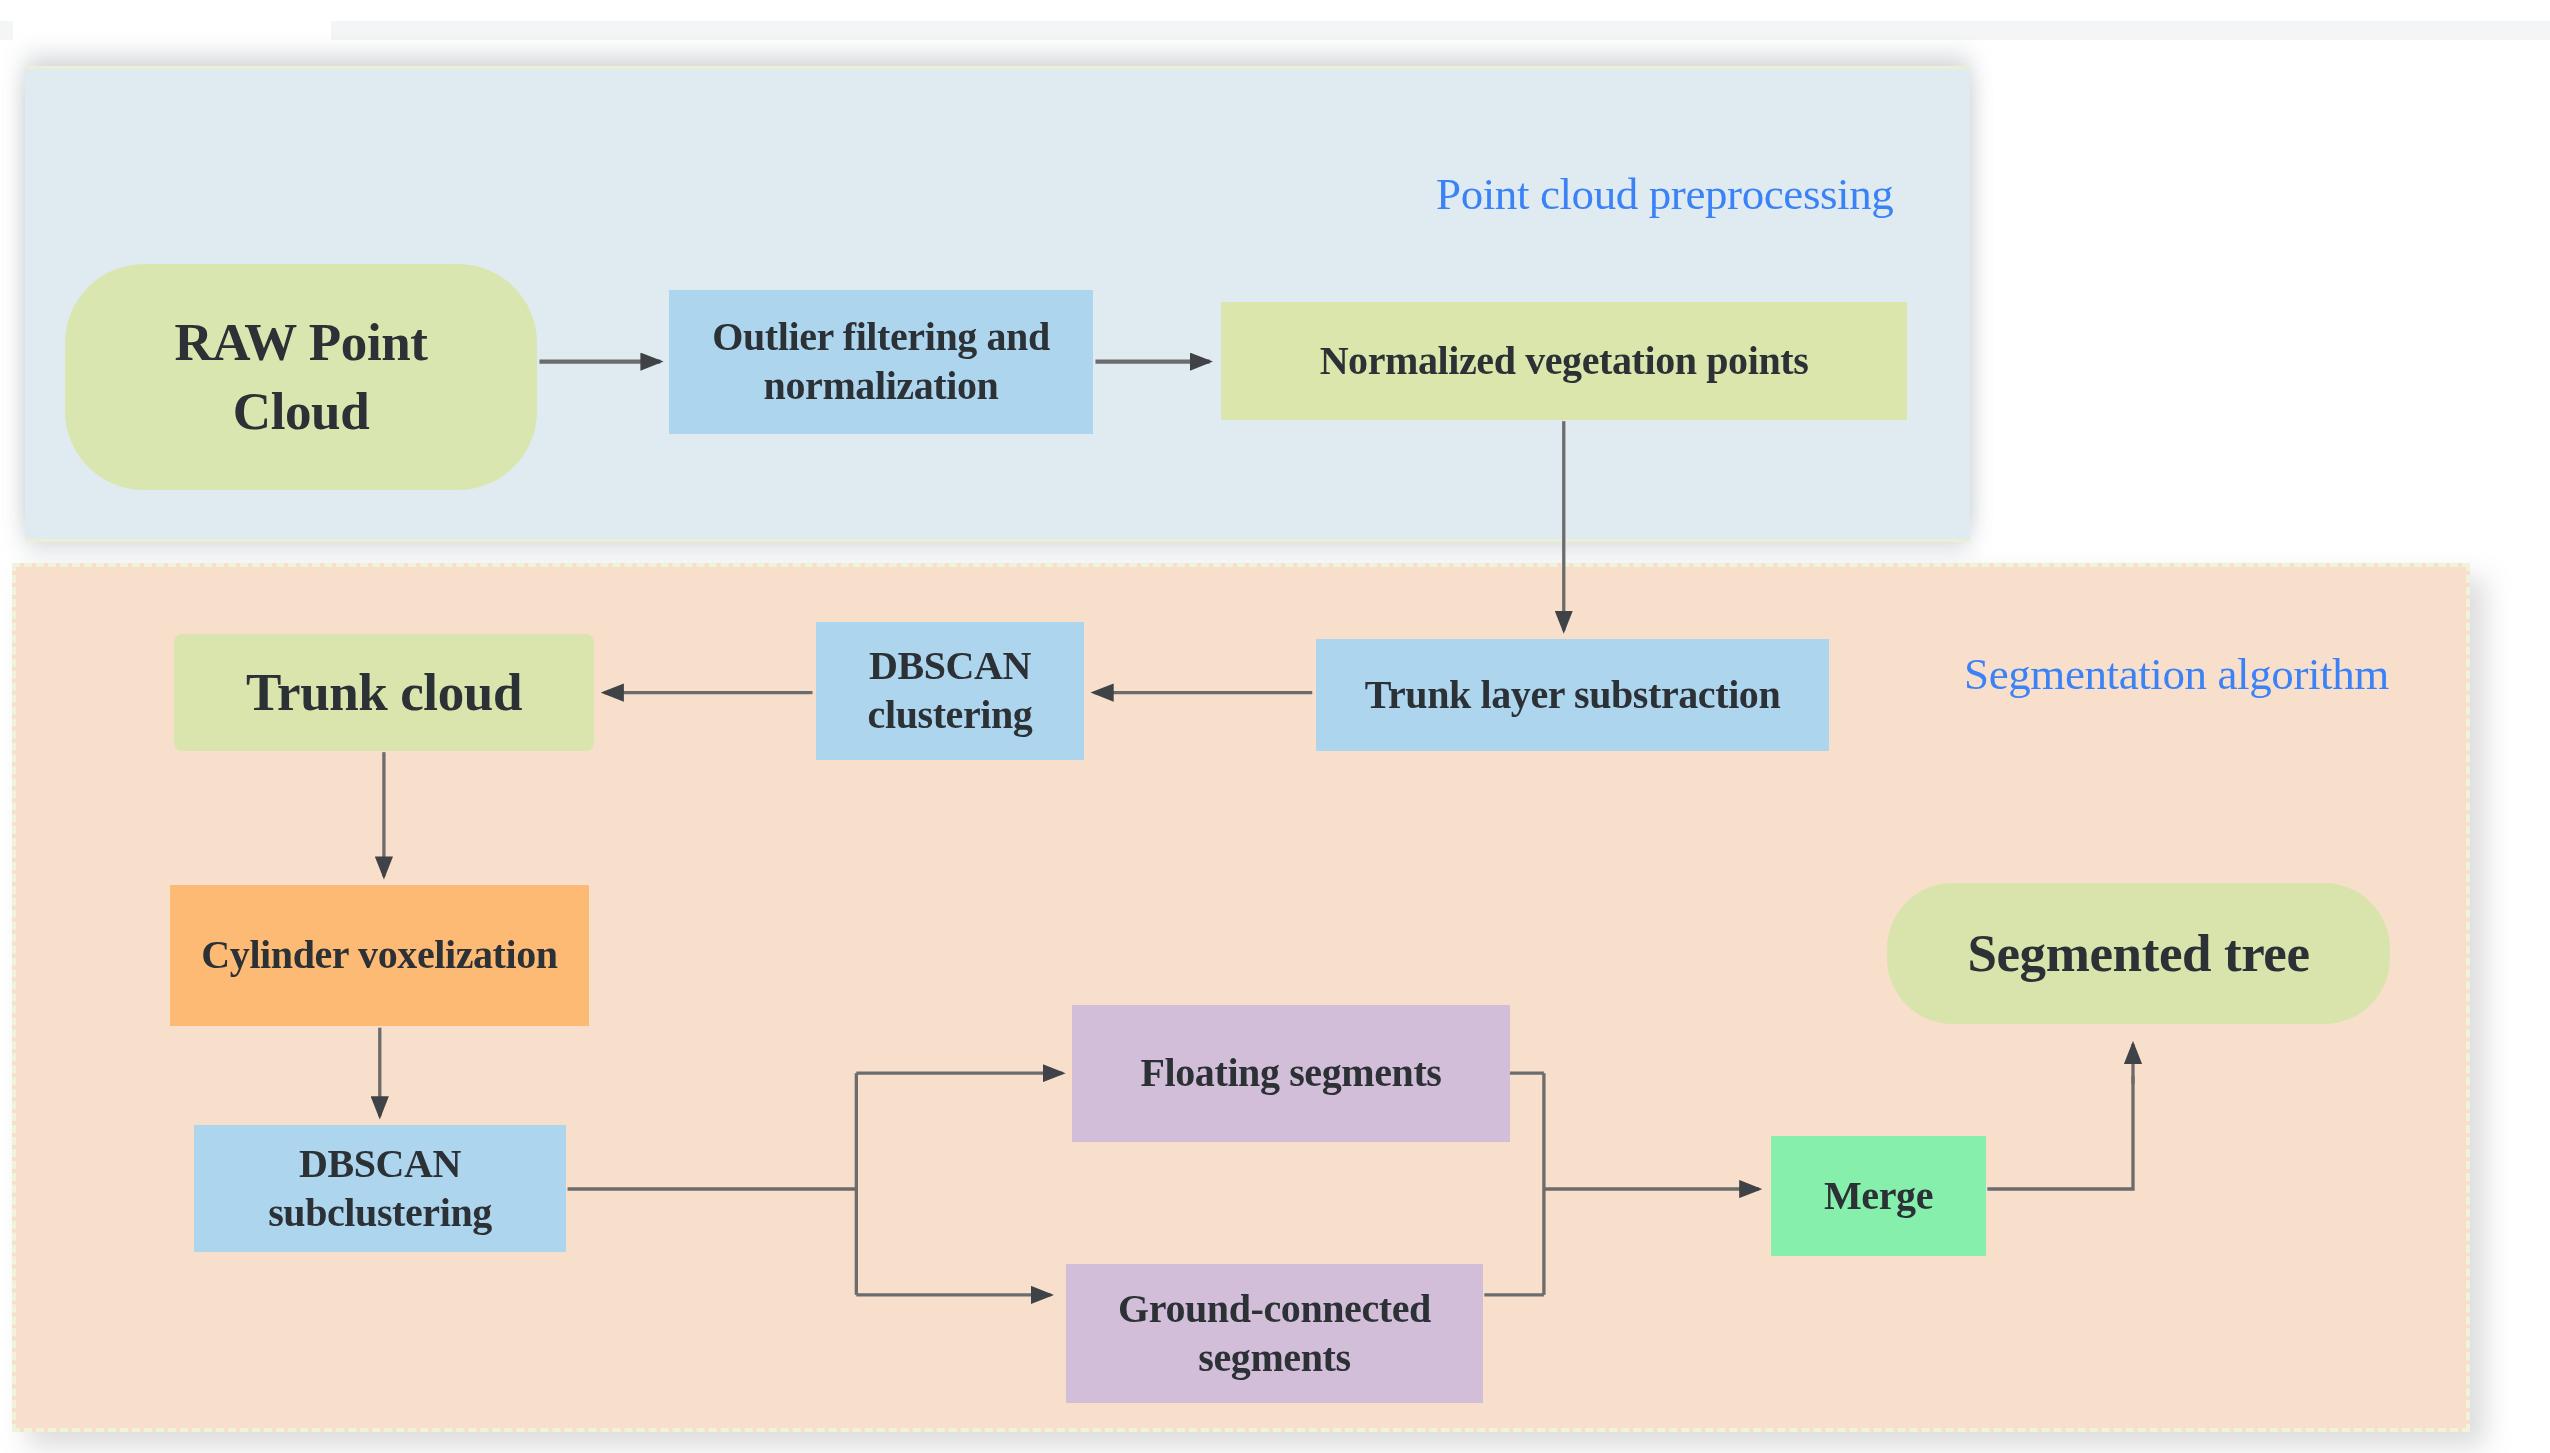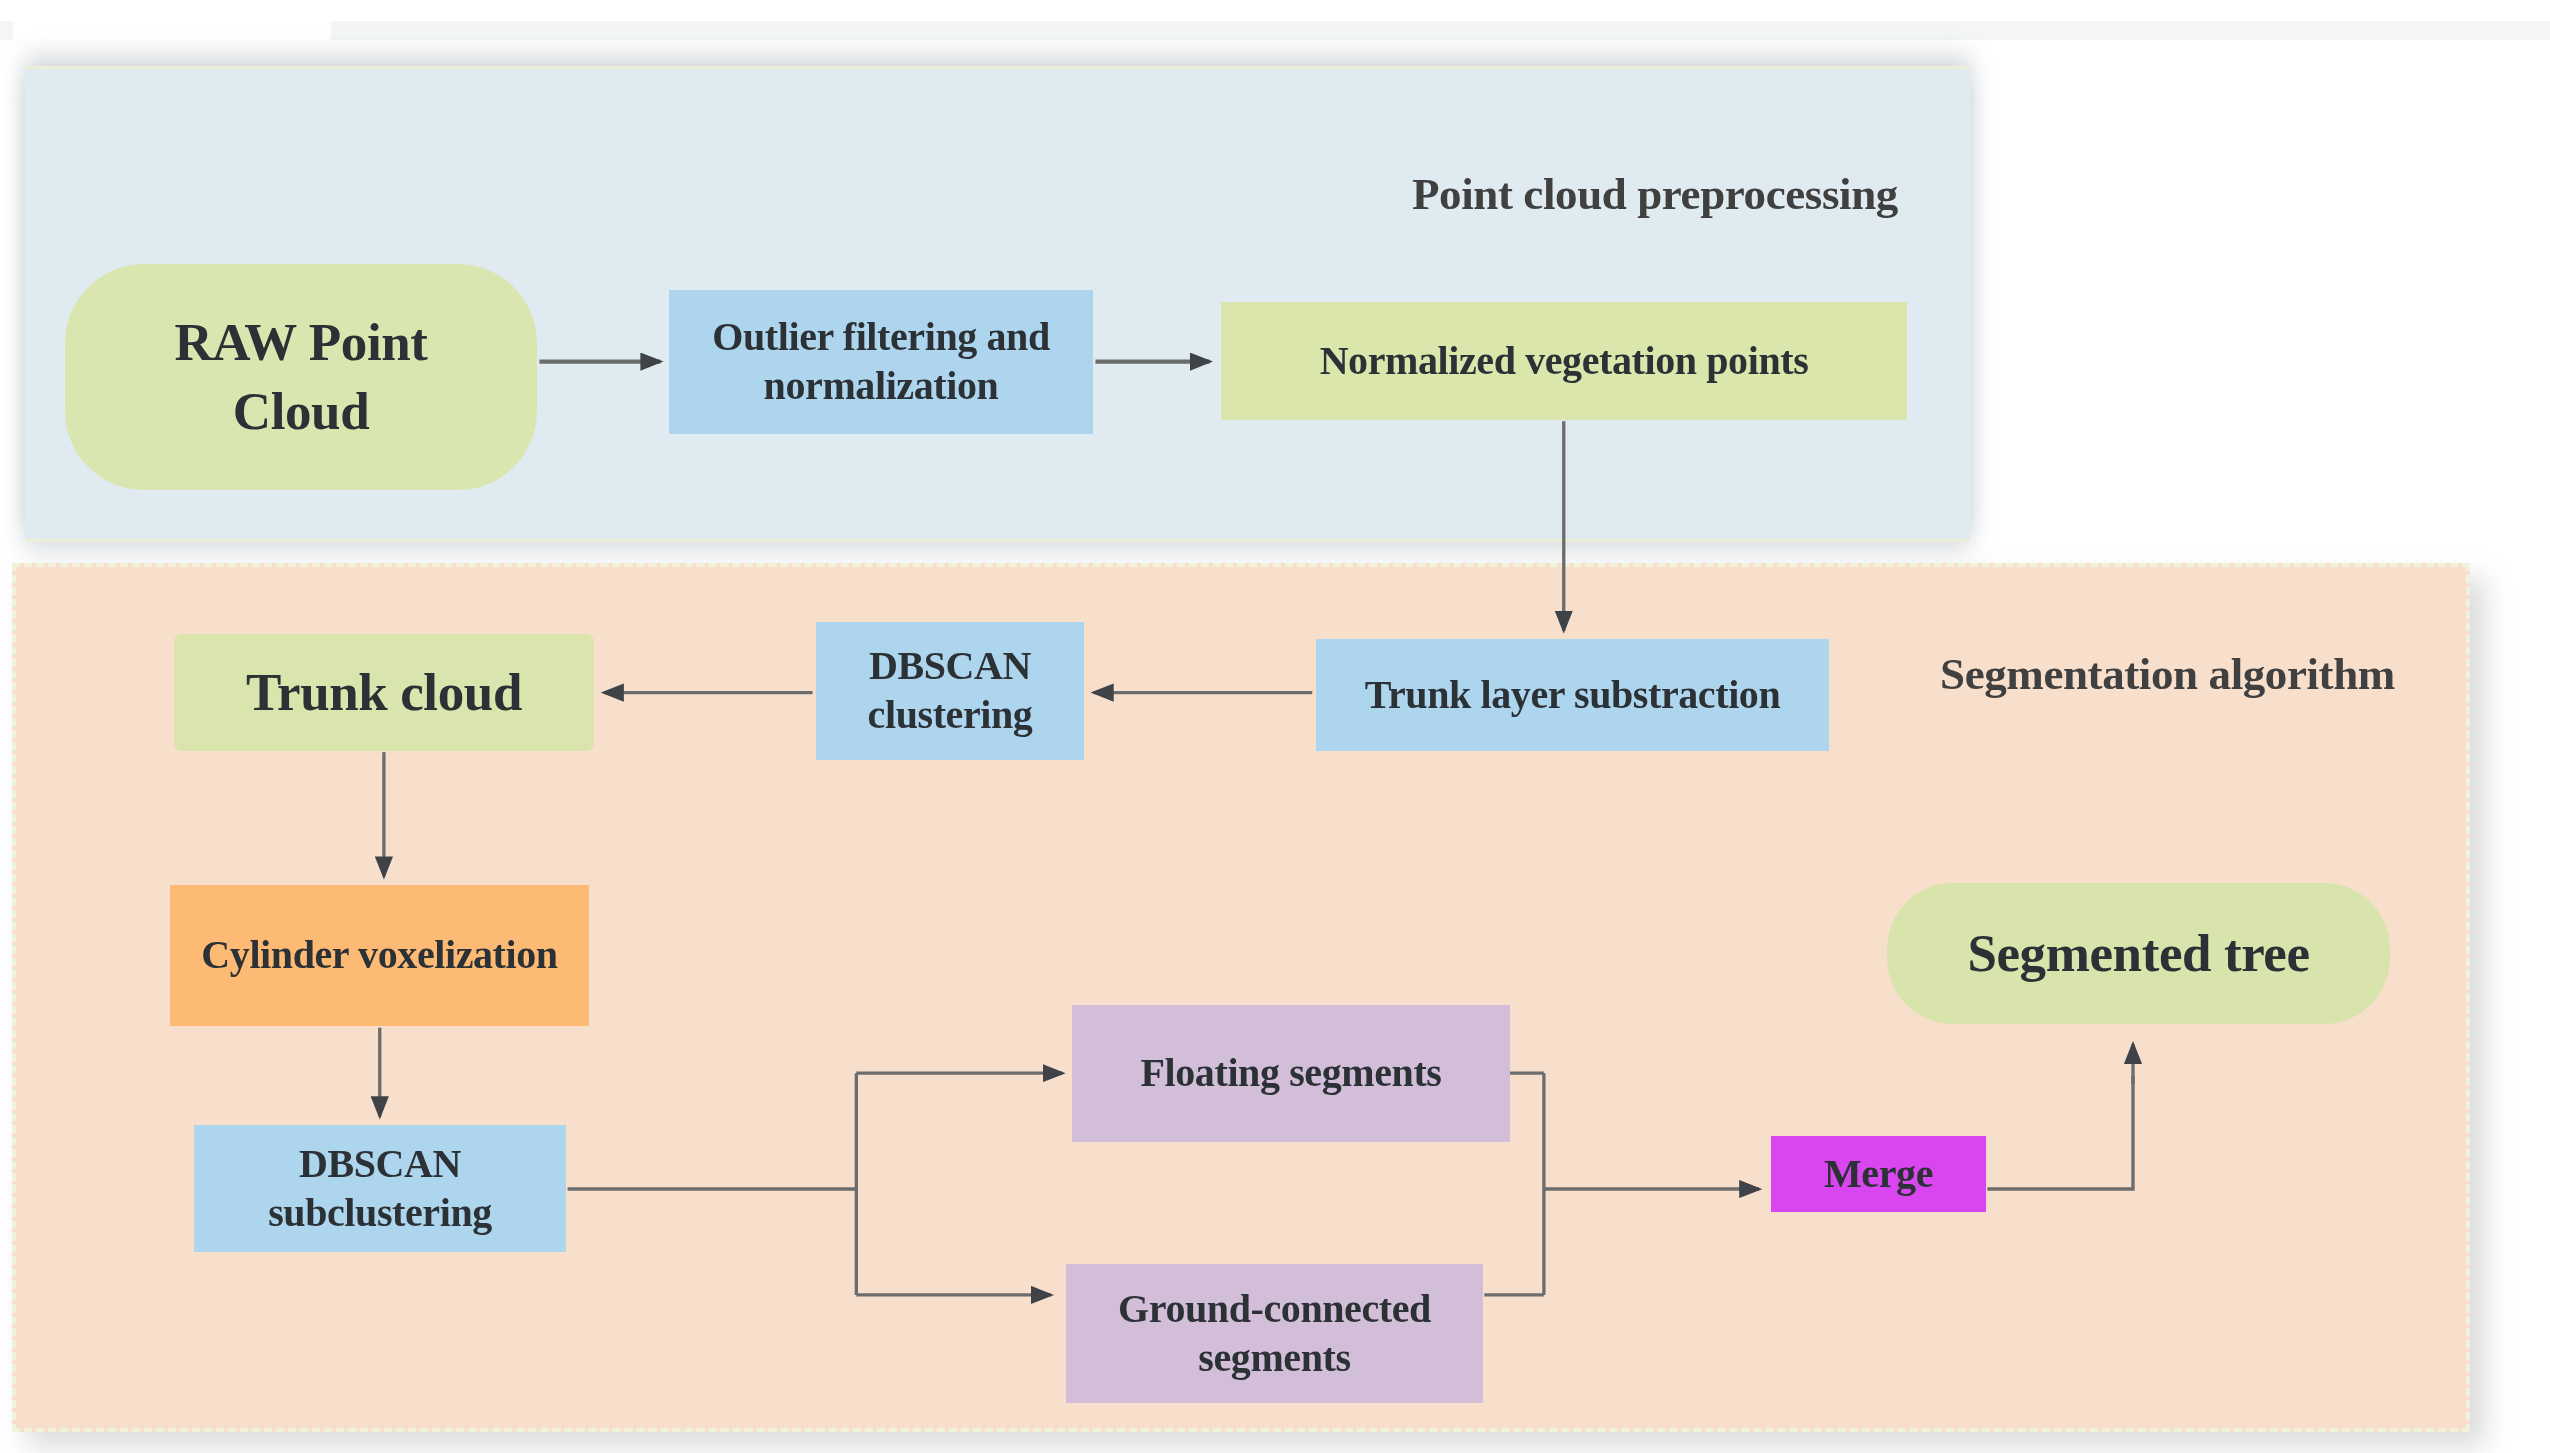--- a/index.html
+++ b/index.html
@@ -24,24 +24,25 @@
   }
   .panel-seg{
     left:12.4px;top:563px;width:2458px;height:869px;
     background:#f7dfcc;
     border:4.1px dashed #eff3dc;
     box-shadow:15px 15px 25px rgba(140,140,140,0.30);
     box-sizing:border-box;
   }
   .panel-title{
     position:absolute;
-    font-size:45px;font-weight:bold;
-    color:#404040;
+    font-size:45px;font-weight:normal;
+    color:#3b82f6;
     white-space:nowrap;
     letter-spacing:-0.4px;
+    margin-left:24px;
   }
   .title-pre{left:1412px;top:131px;}
   .title-seg{left:1940px;top:611px;}
   .node{
     position:absolute;
     display:flex;align-items:center;justify-content:center;
     text-align:center;
     font-weight:bold;
     font-size:40px;
     line-height:1.22;
@@ -119,18 +120,18 @@
   <div class="node" style="left: 170px; top: 885px; width: 419px; height: 141px; background-color: #fdba74;">Cylinder voxelization</div>
 
   <div class="node" style="left: 194px; top: 1125px; width: 372px; height: 127px; background-color: rgb(174, 213, 238);">DBSCAN
 subclustering</div>
 
   <div class="node" style="left: 1072px; top: 1005px; width: 438px; height: 137px; background-color: rgb(210, 190, 216);">Floating segments</div>
 
   <div class="node" style="left: 1066px; top: 1228px; width: 417px; height: 139px; background-color: rgb(210, 190, 216); margin-top: 36px;">Ground-connected
 segments</div>
 
-  <div class="node" style="left: 1771px; top: 1136px; width: 215px; height: 76px; background-color: #d946ef;">Merge</div>
+  <div class="node" style="left: 1771px; top: 1136px; width: 215px; height: 120px; background-color: #86efac;">Merge</div>
 
   <div class="node node-big shape-rounded-big" style="left: 1887px; top: 883px; width: 503px; height: 141px; background-color: rgb(216, 228, 172);">Segmented tree</div>
 
 </div>
 
 
 </body></html>

